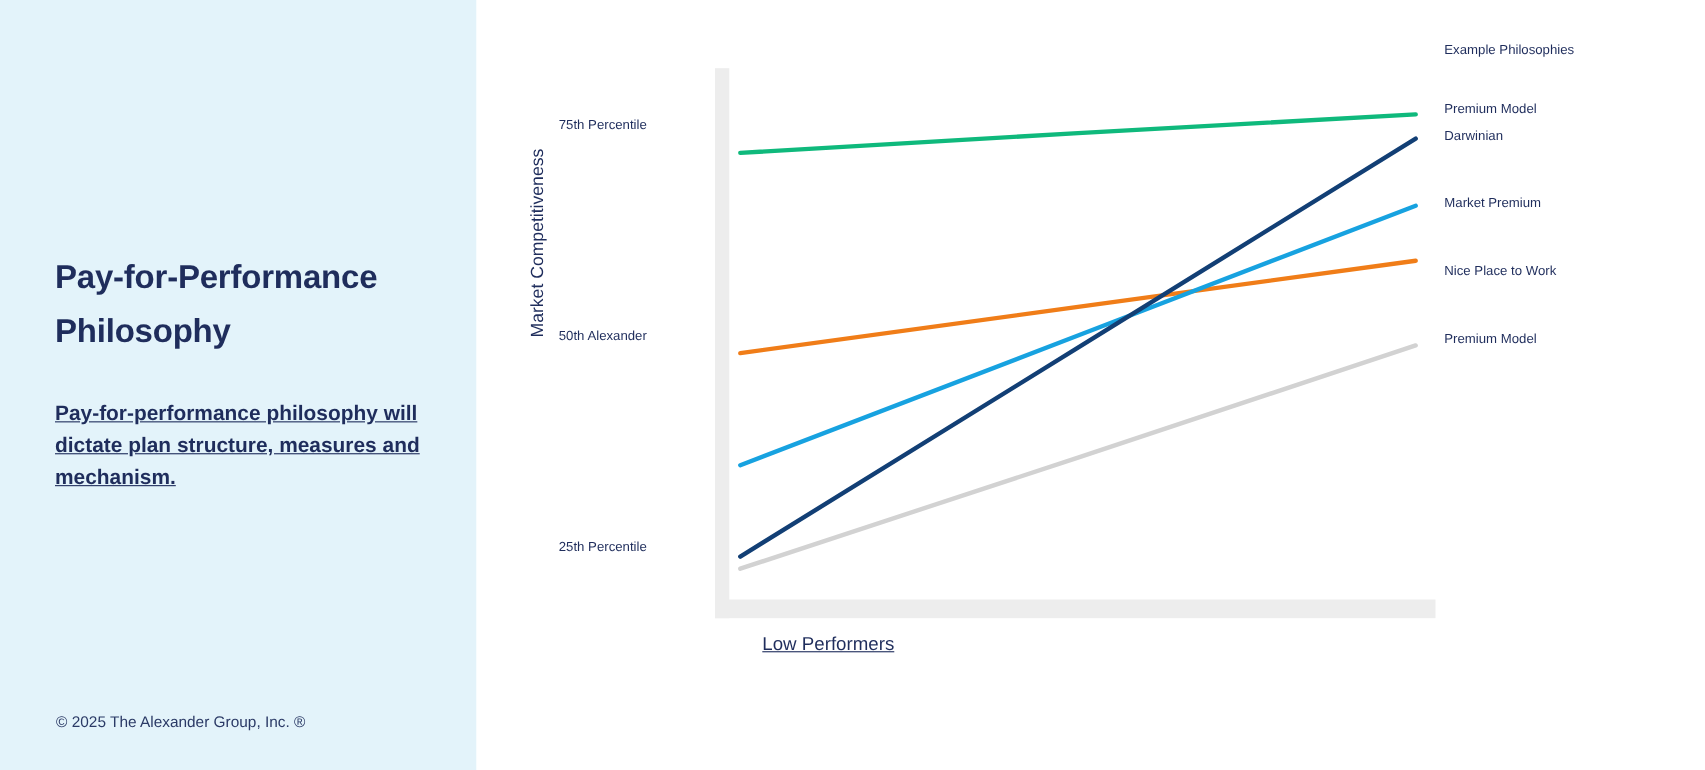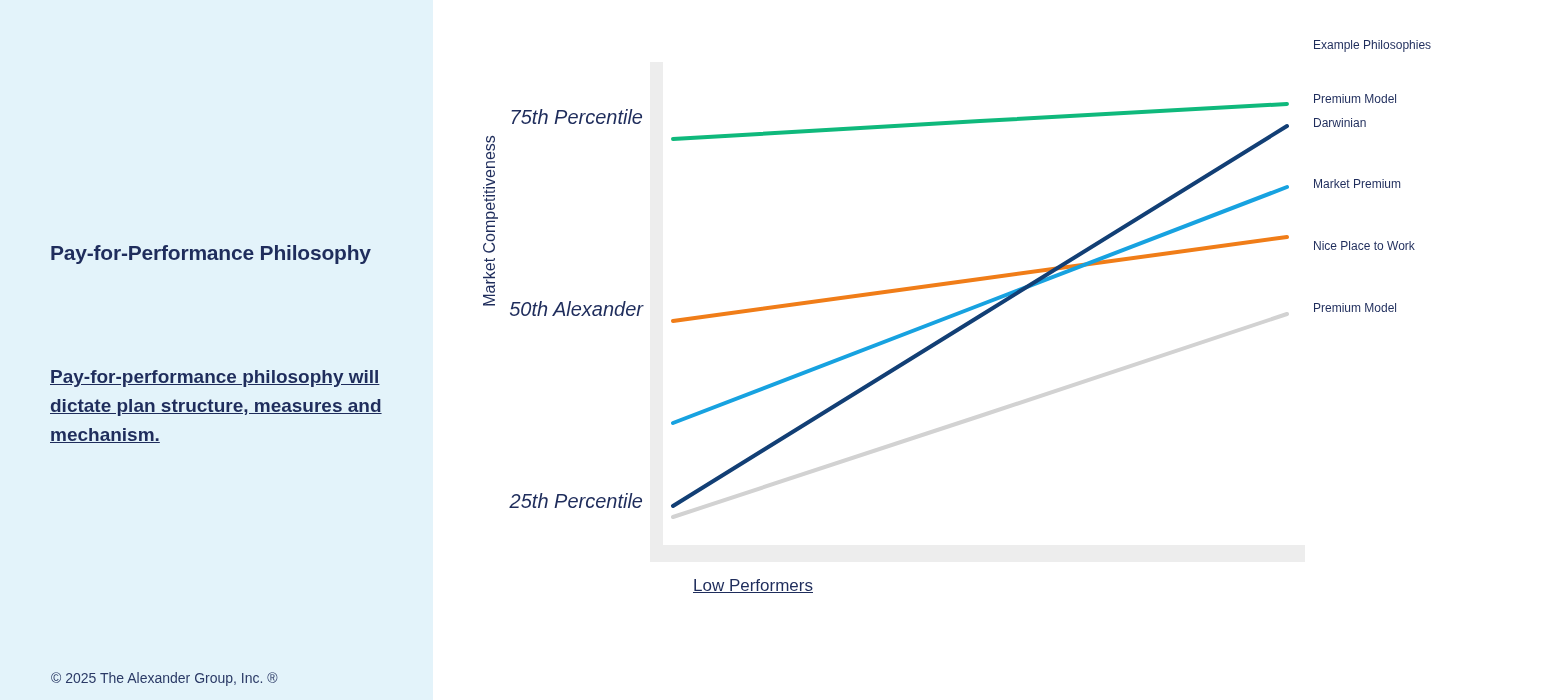--- a/index.html
+++ b/index.html
@@ -28,21 +28,21 @@
     top: 0;
     width: 433px;
     height: 700px;
     background: #e3f3fa;
   }
   .sidebar-title {
     position: absolute;
     left: 50px;
     top: 228px;
     width: 370px;
-    font-size: 21px;
+    font-size: 30px;
     font-weight: bold;
     line-height: 49px;
     color: #1f2d5c;
     letter-spacing: -0.2px;
   }
   .sidebar-body {
     position: absolute;
     left: 50px;
     top: 362px;
     width: 370px;
@@ -52,21 +52,20 @@
     color: #1f2d5c;
     text-decoration: underline;
   }
   .sidebar-footer {
     position: absolute;
     left: 51px;
     top: 648px;
     font-size: 14px;
     font-weight: normal;
     color: #2b3a66;
-    margin-top: 22px;
   }
 
   
   .chart-wrap {
     position: absolute;
     left: 433px;
     top: 0;
     width: 1117px;
     height: 700px;
   }
@@ -86,25 +85,24 @@
     text-align: center;
     font-size: 16px;
     color: #1f2d5c;
     white-space: nowrap;
   }
 
   .ytick {
     position: absolute;
     right: 0;
     width: 190px;
-    text-align: right;
-    font-size: 20px;
+    text-align: center;
+    font-size: 12px;
     color: #1f2d5c;
     white-space: nowrap;
-    font-style: italic;
   }
   .ytick-holder {
     position: absolute;
     left: 0;
     top: 0;
     width: 210px;
     height: 700px;
   }
 
   .xtick {

